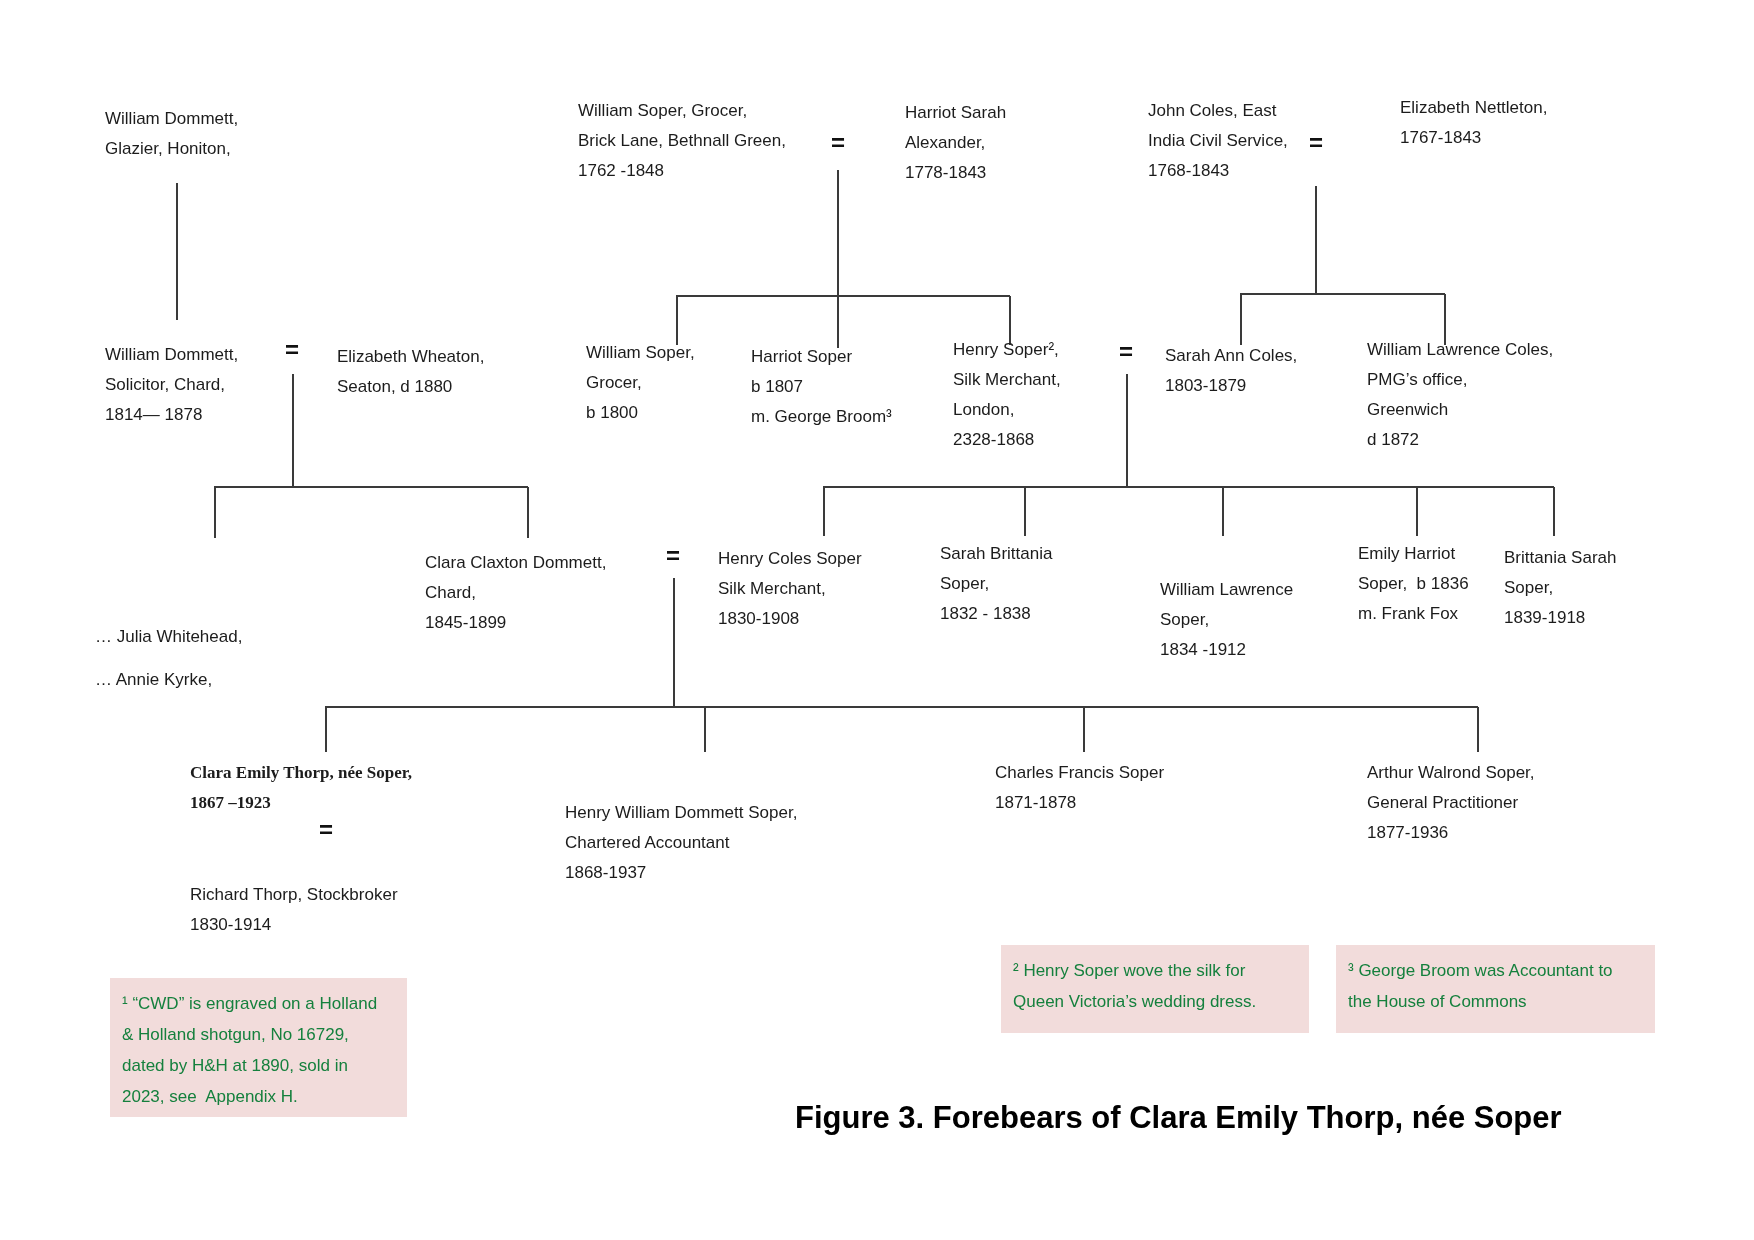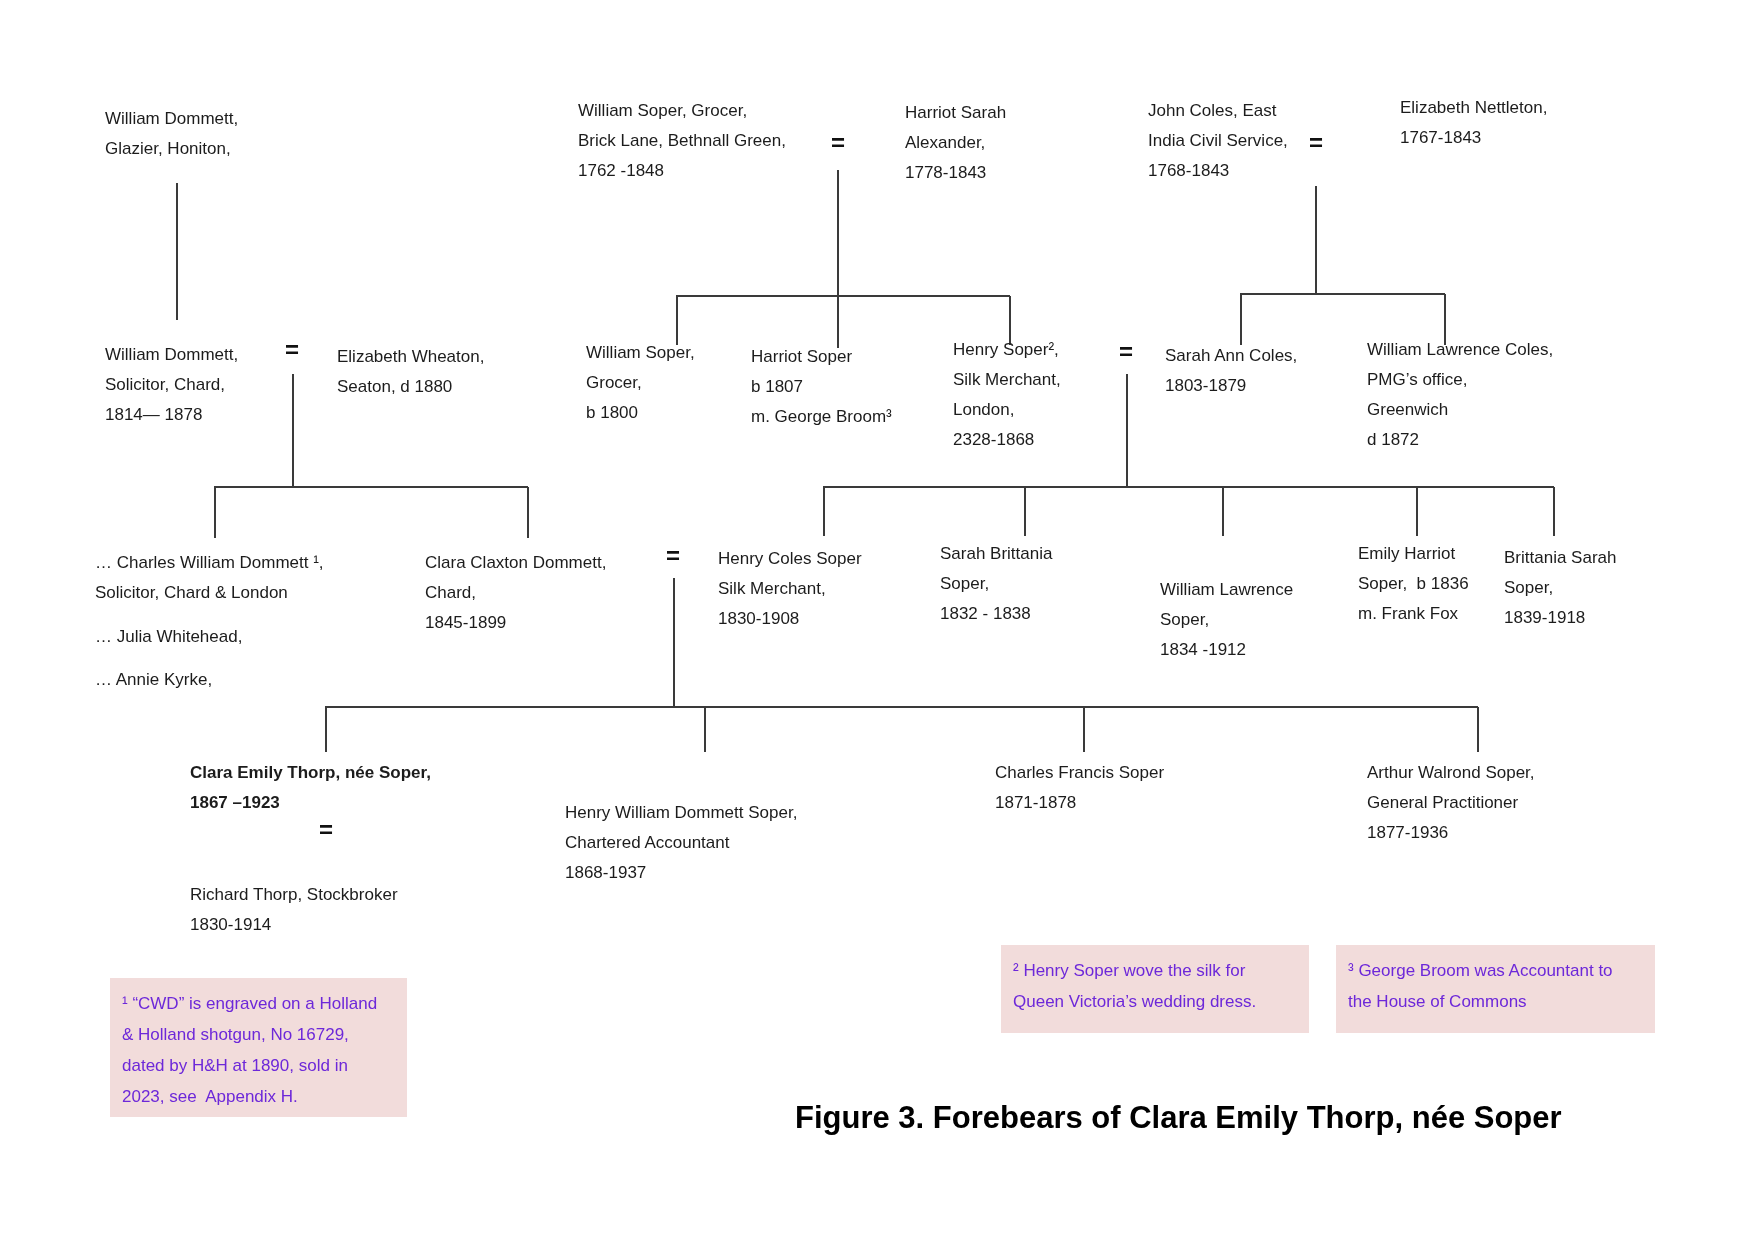--- a/index.html
+++ b/index.html
@@ -11,39 +11,39 @@
     color:#1c1c1c;
     overflow:hidden;
   }
   .node{
     position:absolute;
     font-size:17px;
     line-height:30px;
     white-space:pre-wrap;
     color:#1c1c1c;
   }
-  .node.bold{font-weight:bold;}
+  .node.bold{font-weight:bold;font-family:Liberation Serif, serif;}
   .eq{
     position:absolute;
     font-size:24px;
     font-weight:bold;
     color:#111;
     transform:translate(-50%,0);
     line-height:24px;
   }
   .vline{position:absolute;width:2px;background:#3a3a3a;}
   .hline{position:absolute;height:2px;background:#3a3a3a;}
   .footnote{
     position:absolute;
     font-size:17px;
     line-height:31px;
     white-space:pre-wrap;
     padding:10px 12px;
     box-sizing:border-box;
-    color:#6d28d9;
+    color:#15803d;
   }
   .caption{
     position:absolute;
     left:795px;top:1100px;
     font-size:31px;
     font-weight:bold;
     color:#000;
     white-space:pre;
   }
 </style>
@@ -107,22 +107,20 @@
   <div class="vline" style="left:214px;top:487px;height:51px;"></div>
   <div class="vline" style="left:527px;top:487px;height:51px;"></div>
   <div class="vline" style="left:1126px;top:374px;height:113px;"></div>
   <div class="hline" style="left:823px;top:486px;width:731px;"></div>
   <div class="vline" style="left:823px;top:487px;height:49px;"></div>
   <div class="vline" style="left:1024px;top:487px;height:49px;"></div>
   <div class="vline" style="left:1222px;top:487px;height:49px;"></div>
   <div class="vline" style="left:1416px;top:487px;height:49px;"></div>
   <div class="vline" style="left:1553px;top:487px;height:49px;"></div>
 
-  <div class="node" style="left:95px;top:548px;">… Charles William Dommett ¹,
-Solicitor, Chard &amp; London</div>
   <div class="node" style="left:95px;top:622px;">… Julia Whitehead,</div>
   <div class="node" style="left:95px;top:665px;">… Annie Kyrke,</div>
   <div class="node" style="left:425px;top:548px;">Clara Claxton Dommett,
 Chard,
 1845-1899</div>
   <div class="eq" style="left:673px;top:544px;">=</div>
   <div class="node" style="left:718px;top:544px;">Henry Coles Soper
 Silk Merchant,
 1830-1908</div>
   <div class="node" style="left:940px;top:539px;">Sarah Brittania

